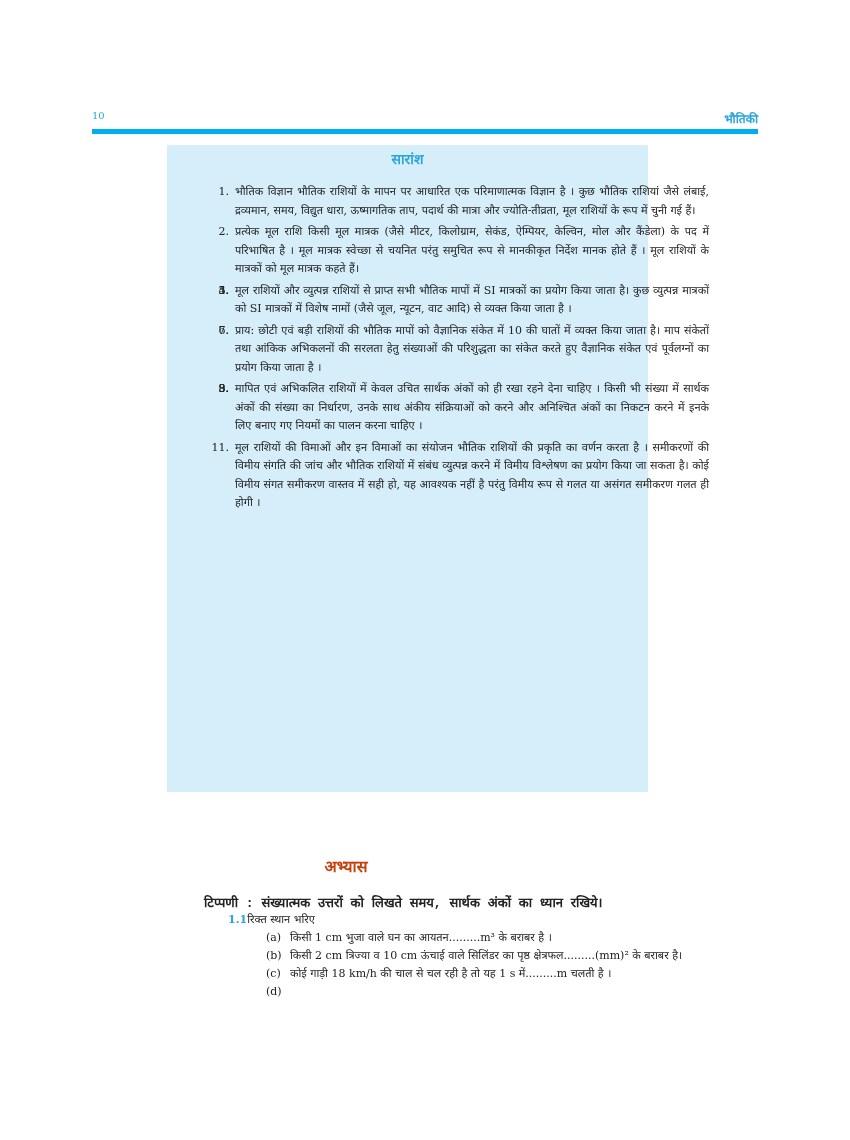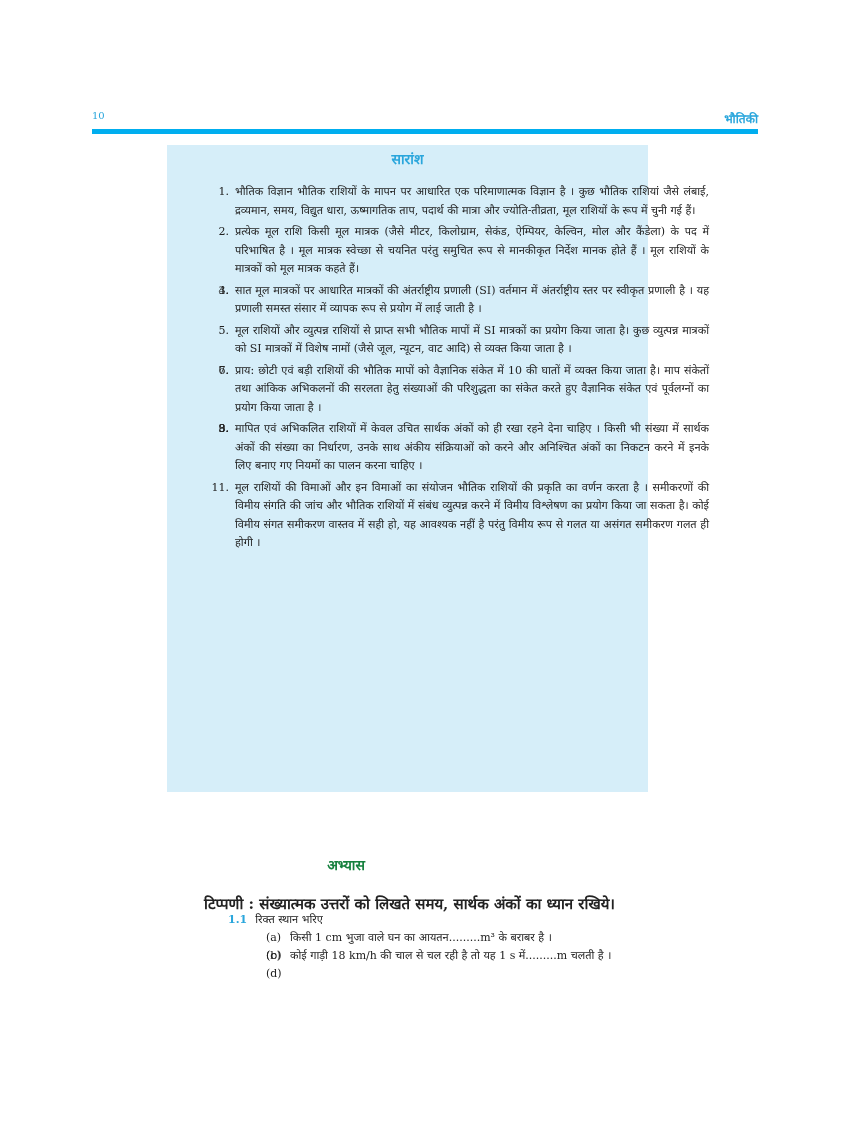--- a/index.html
+++ b/index.html
@@ -12,55 +12,55 @@
   .rule { position:absolute; left:92px; top:129px; width:666px; height:5px; background:#00aeef; }
   .summary-box {
     position:absolute; left:155px; top:145px; width:481px; height:647px; background:#d6eef9;margin-left:12px;
   }
   .summary-title {
     position:absolute; left:0; right:0; top:4px; text-align:center; font-size:14px; color:#2aa6dc; font-weight:bold;
   }
   .summary-list { position:absolute; left:40px; top:38px; width:502px; margin:0; padding:0; list-style:none; }
   .summary-item { position:relative; padding-left:28px; font-size:11px; line-height:18.5px; text-align:justify; margin-bottom:3px; }
   .summary-item .num { position:absolute; left:0; top:0; width:22px; text-align:right; }
-  .exercise-title { position:absolute; left:0; width:692px; top:855px; text-align:center; font-size:14px; color:#15803d; font-weight:bold; }
-  .note { position:absolute; left:204px; top:893px; font-size:15px; font-weight:bold; }
+  .exercise-title { position:absolute; left:0; width:692px; top:855px; text-align:center; font-size:16px; color:#c2410c; font-weight:bold; }
+  .note { position:absolute; left:204px; top:893px; font-size:13px; font-weight:bold;font-family:Liberation Mono, monospace; }
   .q-head { position:absolute; left:228px; top:911px; font-size:11px; }
-  .q-head .qnum { color:#2aa6dc; font-weight:bold; margin-right:8px; }
+  .q-head .qnum { color:#2aa6dc; font-weight:bold; }
   .parts { position:absolute; left:266px; top:929px; width:430px; margin:0; padding:0; list-style:none; }
   .part { position:relative; padding-left:24px; font-size:11px; line-height:18px; margin-bottom:0; }
   .part .plabel { position:absolute; left:0; top:0; }
 </style>
 </head>
 <body>
 
 <div class="page-num">10</div>
 <div class="running-head">भौतिकी</div>
 <div class="rule"></div>
 
 <section class="summary-box">
   <div class="summary-title">सारांश</div>
   <ol class="summary-list">
     <li class="summary-item"><span class="num">1.</span><span>भौतिक विज्ञान भौतिक राशियों के मापन पर आधारित एक परिमाणात्मक विज्ञान है । कुछ भौतिक राशियां जैसे लंबाई, द्रव्यमान, समय, विद्युत धारा, ऊष्मागतिक ताप, पदार्थ की मात्रा और ज्योति-तीव्रता, मूल राशियों के रूप में चुनी गई हैं।</span></li>
     <li class="summary-item"><span class="num">2.</span><span>प्रत्येक मूल राशि किसी मूल मात्रक (जैसे मीटर, किलोग्राम, सेकंड, ऐम्पियर, केल्विन, मोल और कैंडेला) के पद में परिभाषित है । मूल मात्रक स्वेच्छा से चयनित परंतु समुचित रूप से मानकीकृत निर्देश मानक होते हैं । मूल राशियों के मात्रकों को मूल मात्रक कहते हैं।</span></li>
     <li class="summary-item"><span class="num">3.</span></li>
-    <li class="summary-item"><span class="num">4.</span><span>सात मूल मात्रकों पर आधारित मात्रकों की अंतर्राष्ट्रीय प्रणाली (SI) वर्तमान में अंतर्राष्ट्रीय स्तर पर स्वीकृत प्रणाली है । यह प्रणाली समस्त संसार में व्यापक रूप से प्रयोग में लाई जाती है ।</span></li>
+    <li class="summary-item"><span class="num">4.</span></li>
     <li class="summary-item"><span class="num">5.</span><span>मूल राशियों और व्युत्पन्न राशियों से प्राप्त सभी भौतिक मापों में SI मात्रकों का प्रयोग किया जाता है। कुछ व्युत्पन्न मात्रकों को SI मात्रकों में विशेष नामों (जैसे जूल, न्यूटन, वाट आदि) से व्यक्त किया जाता है ।</span></li>
     <li class="summary-item"><span class="num">6.</span></li>
     <li class="summary-item"><span class="num">7.</span><span>प्राय: छोटी एवं बड़ी राशियों की भौतिक मापों को वैज्ञानिक संकेत में 10 की घातों में व्यक्त किया जाता है। माप संकेतों तथा आंकिक अभिकलनों की सरलता हेतु संख्याओं की परिशुद्धता का संकेत करते हुए वैज्ञानिक संकेत एवं पूर्वलग्नों का प्रयोग किया जाता है ।</span></li>
     <li class="summary-item"><span class="num">8.</span></li>
     <li class="summary-item"><span class="num">9.</span></li>
     <li class="summary-item"><span class="num">3.</span><span>मापित एवं अभिकलित राशियों में केवल उचित सार्थक अंकों को ही रखा रहने देना चाहिए । किसी भी संख्या में सार्थक अंकों की संख्या का निर्धारण, उनके साथ अंकीय संक्रियाओं को करने और अनिश्चित अंकों का निकटन करने में इनके लिए बनाए गए नियमों का पालन करना चाहिए ।</span></li>
     <li class="summary-item"><span class="num">11.</span><span>मूल राशियों की विमाओं और इन विमाओं का संयोजन भौतिक राशियों की प्रकृति का वर्णन करता है । समीकरणों की विमीय संगति की जांच और भौतिक राशियों में संबंध व्युत्पन्न करने में विमीय विश्लेषण का प्रयोग किया जा सकता है। कोई विमीय संगत समीकरण वास्तव में सही हो, यह आवश्यक नहीं है परंतु विमीय रूप से गलत या असंगत समीकरण गलत ही होगी ।</span></li>
   </ol>
 </section>
 
 <div class="exercise-title">अभ्यास</div>
 <div class="note">टिप्पणी : संख्यात्मक उत्तरों को लिखते समय, सार्थक अंकों का ध्यान रखिये।</div>
 <div class="q-head">
   <span class="qnum">1.1</span><span>रिक्त स्थान भरिए</span>
 </div>
 <ul class="parts">
   <li class="part"><span class="plabel">(a)</span><span>किसी 1 cm भुजा वाले घन का आयतन.........m³ के बराबर है ।</span></li>
-  <li class="part"><span class="plabel">(b)</span></li>
+  <li class="part"><span class="plabel">(b)</span><span>किसी 2 cm त्रिज्या व 10 cm ऊंचाई वाले सिलिंडर का पृष्ठ क्षेत्रफल.........(mm)² के बराबर है।</span></li>
   <li class="part"><span class="plabel">(c)</span><span>कोई गाड़ी 18 km/h की चाल से चल रही है तो यह 1 s में.........m चलती है ।</span></li>
   <li class="part"><span class="plabel">(d)</span></li>
 </ul>
 
 </body></html>

